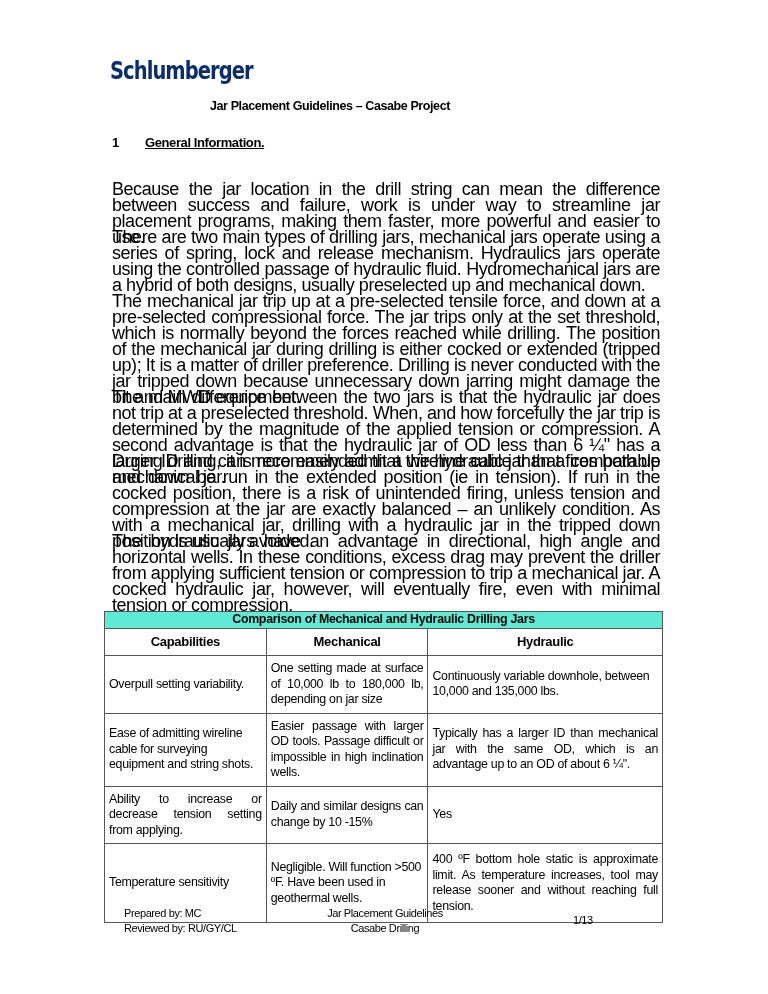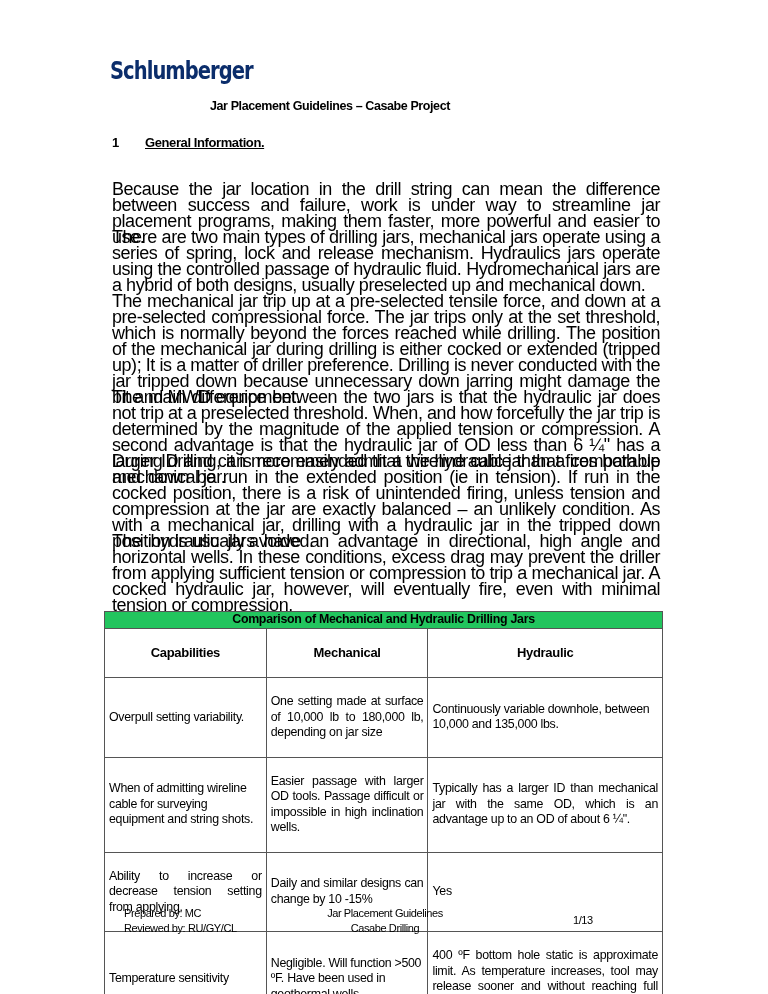--- a/index.html
+++ b/index.html
@@ -10,22 +10,22 @@
           transform: scaleX(0.78); transform-origin: left center; }
   .doc-title { position: absolute; left: 0; width: 660px; top: 99px; text-align: center;
                font-weight: bold; font-size: 12.5px; letter-spacing: -0.4px; }
   .section { position: absolute; left: 112px; top: 135px; font-weight: bold; font-size: 13px; }
   .section .num { display: inline-block; width: 33px; }
   .section .title { text-decoration: underline; letter-spacing: -0.4px; }
   .para { position: absolute; left: 112px; width: 548px; font-size: 18px; line-height: 16px;
           text-align: justify; letter-spacing: -0.45px; margin: 0; }
   table.cmp { position: absolute; left: 104px; top: 611px; width: 559px; border-collapse: collapse;
               font-size: 12.4px; letter-spacing: -0.3px; }
-  table.cmp td, table.cmp th { border: 1px solid #555; padding: 16px 4px; vertical-align: middle; line-height: 15.5px; }
-  table.cmp th.caption-cell { background: #22c55e; font-weight: bold; text-align: center; padding: 0; height: 16px; }
+  table.cmp td, table.cmp th { border: 1px solid #555; padding: 5px 4px; vertical-align: middle; line-height: 15.5px; }
+  table.cmp th.caption-cell { background: #5eead4; font-weight: bold; text-align: center; padding: 0; height: 16px; }
   table.cmp th.colhead { font-weight: bold; text-align: center; font-size: 13px; height: 16px; }
   table.cmp td { text-align: left; }
   table.cmp td.just { text-align: justify; }
   .footer { position: absolute; top: 906px; font-size: 11px; line-height: 15px; letter-spacing: -0.4px; }
   .footer.left { left: 124px; }
   .footer.center { left: 300px; width: 170px; text-align: center; }
   .footer.right { left: 573px; top: 913px; }
 </style>
 </head>
 <body>
@@ -58,21 +58,21 @@
     <th class="colhead">Capabilities</th>
     <th class="colhead">Mechanical</th>
     <th class="colhead">Hydraulic</th>
   </tr>
   <tr style="height:48px">
     <td>Overpull setting variability.</td>
     <td class="just">One setting made at surface of 10,000 lb to 180,000 lb, depending on jar size</td>
     <td>Continuously variable downhole, between 10,000 and 135,000 lbs.</td>
   </tr>
   <tr style="height:63px">
-    <td>When of admitting wireline cable for surveying equipment and string shots.</td>
+    <td>Ease of admitting wireline cable for surveying equipment and string shots.</td>
     <td class="just">Easier passage with larger OD tools. Passage difficult or impossible in high inclination wells.</td>
     <td class="just">Typically has a larger ID than mechanical jar with the same OD, which is an advantage up to an OD of about 6 ¼".</td>
   </tr>
   <tr style="height:32px">
     <td class="just">Ability to increase or decrease tension setting from applying.</td>
     <td class="just">Daily and similar designs can change by 10 -15%</td>
     <td>Yes</td>
   </tr>
   <tr style="height:79px">
     <td>Temperature sensitivity</td>

